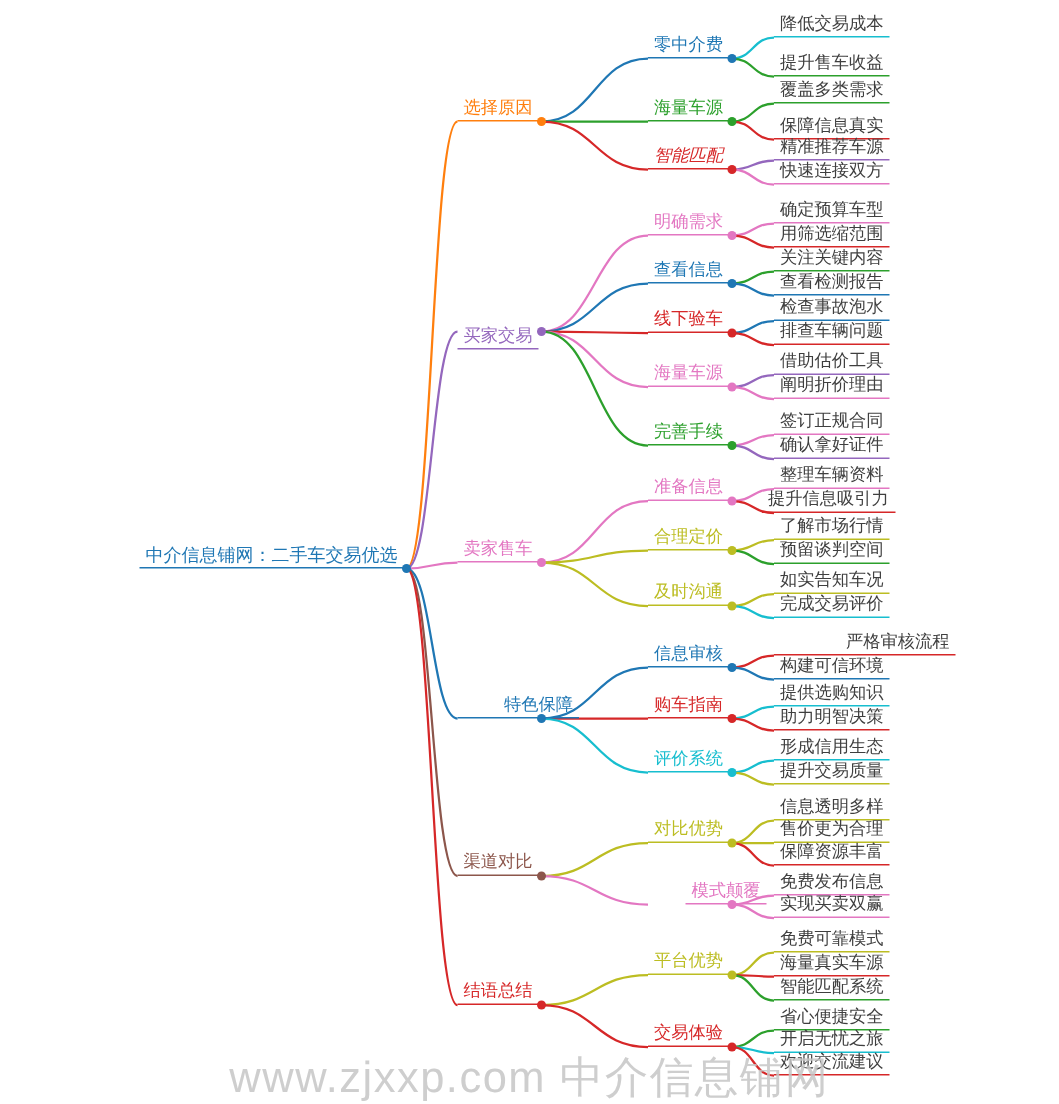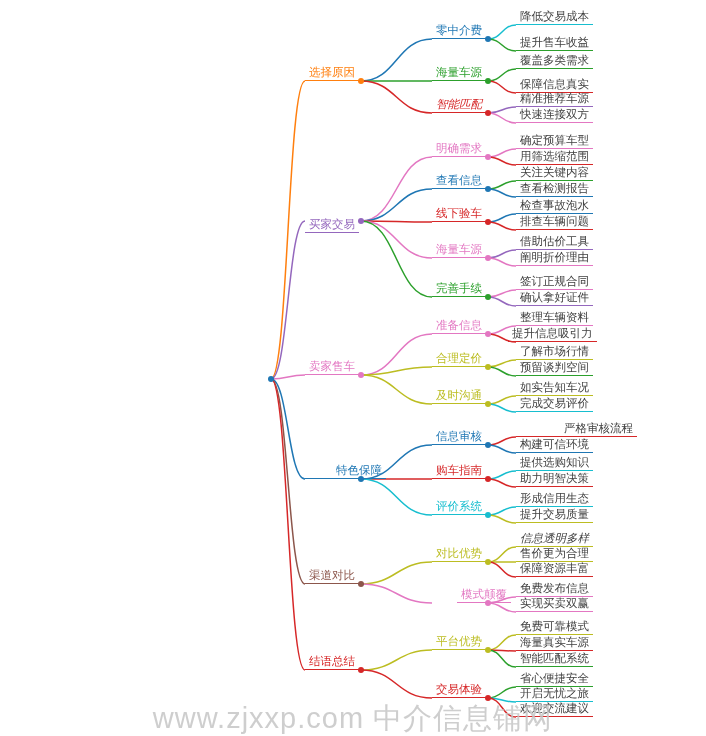--- a/index.html
+++ b/index.html
@@ -109,20 +109,21 @@
       <circle cx="488" cy="479" r="3" fill="#d62728"></circle>
       <circle cx="488" cy="515" r="3" fill="#17becf"></circle>
       <circle cx="361" cy="584" r="3" fill="#8c564b"></circle>
       <circle cx="488" cy="562" r="3" fill="#bcbd22"></circle>
       <circle cx="488" cy="603" r="3" fill="#e377c2"></circle>
       <circle cx="361" cy="670" r="3" fill="#d62728"></circle>
       <circle cx="488" cy="650" r="3" fill="#bcbd22"></circle>
       <circle cx="488" cy="698" r="3" fill="#d62728"></circle>
     </svg>
   <div id="nodes">
+      <div class="node lvl0" style="left: 93px; top: 361px; border-bottom-color: rgb(31, 119, 180);"><span style="color: rgb(31, 119, 180);">中介信息铺网：二手车交易优选</span></div>
       <div class="node lvl1" style="left: 305px; top: 63px; border-bottom-color: rgb(255, 127, 14);"><span style="color: rgb(255, 127, 14);">选择原因</span></div>
       <div class="node lvl2" style="left: 432px; top: 21px; border-bottom-color: rgb(31, 119, 180);"><span style="color: rgb(31, 119, 180);">零中介费</span></div>
       <div class="node lvl3" style="left: 516px; top: 7px; border-bottom-color: rgb(23, 190, 207);"><span style="color: rgb(63, 63, 63);">降低交易成本</span></div>
       <div class="node lvl3" style="left: 516px; top: 33px; border-bottom-color: rgb(44, 160, 44);"><span style="color: rgb(63, 63, 63);">提升售车收益</span></div>
       <div class="node lvl2" style="left: 432px; top: 63px; border-bottom-color: rgb(44, 160, 44);"><span style="color: rgb(44, 160, 44);">海量车源</span></div>
       <div class="node lvl3" style="left: 516px; top: 51px; border-bottom-color: rgb(44, 160, 44);"><span style="color: rgb(63, 63, 63);">覆盖多类需求</span></div>
       <div class="node lvl3" style="left: 516px; top: 75px; border-bottom-color: rgb(214, 39, 40);"><span style="color: rgb(63, 63, 63);">保障信息真实</span></div>
       <div class="node lvl2" style="left: 432px; top: 95px; border-bottom-color: rgb(214, 39, 40); font-style: italic;"><span style="color: rgb(214, 39, 40);">智能匹配</span></div>
       <div class="node lvl3" style="left: 516px; top: 89px; border-bottom-color: rgb(148, 103, 189);"><span style="color: rgb(63, 63, 63);">精准推荐车源</span></div>
       <div class="node lvl3" style="left: 516px; top: 105px; border-bottom-color: rgb(227, 119, 194);"><span style="color: rgb(63, 63, 63);">快速连接双方</span></div>
@@ -157,21 +158,21 @@
       <div class="node lvl3" style="left: 516px; top: 419px; border-bottom-color: rgb(214, 39, 40);"><span style="color: rgb(63, 63, 63); margin-left: 44px;">严格审核流程</span></div>
       <div class="node lvl3" style="left: 516px; top: 435px; border-bottom-color: rgb(31, 119, 180);"><span style="color: rgb(63, 63, 63);">构建可信环境</span></div>
       <div class="node lvl2" style="left: 432px; top: 461px; border-bottom-color: rgb(214, 39, 40);"><span style="color: rgb(214, 39, 40);">购车指南</span></div>
       <div class="node lvl3" style="left: 516px; top: 453px; border-bottom-color: rgb(23, 190, 207);"><span style="color: rgb(63, 63, 63);">提供选购知识</span></div>
       <div class="node lvl3" style="left: 516px; top: 469px; border-bottom-color: rgb(214, 39, 40);"><span style="color: rgb(63, 63, 63);">助力明智决策</span></div>
       <div class="node lvl2" style="left: 432px; top: 497px; border-bottom-color: rgb(23, 190, 207);"><span style="color: rgb(23, 190, 207);">评价系统</span></div>
       <div class="node lvl3" style="left: 516px; top: 489px; border-bottom-color: rgb(23, 190, 207);"><span style="color: rgb(63, 63, 63);">形成信用生态</span></div>
       <div class="node lvl3" style="left: 516px; top: 505px; border-bottom-color: rgb(188, 189, 34);"><span style="color: rgb(63, 63, 63);">提升交易质量</span></div>
       <div class="node lvl1" style="left: 305px; top: 566px; border-bottom-color: rgb(140, 86, 75);"><span style="color: rgb(140, 86, 75);">渠道对比</span></div>
       <div class="node lvl2" style="left: 432px; top: 544px; border-bottom-color: rgb(188, 189, 34);"><span style="color: rgb(188, 189, 34);">对比优势</span></div>
-      <div class="node lvl3" style="left: 516px; top: 529px; border-bottom-color: rgb(188, 189, 34);"><span style="color: rgb(63, 63, 63); font-style: italic;">信息透明多样</span></div>
+      <div class="node lvl3" style="left: 516px; top: 529px; border-bottom-color: rgb(188, 189, 34);"><span style="color: rgb(63, 63, 63);">信息透明多样</span></div>
       <div class="node lvl3" style="left: 516px; top: 544px; border-bottom-color: rgb(188, 189, 34);"><span style="color: rgb(63, 63, 63);">售价更为合理</span></div>
       <div class="node lvl3" style="left: 516px; top: 559px; border-bottom-color: rgb(214, 39, 40);"><span style="color: rgb(63, 63, 63);">保障资源丰富</span></div>
       <div class="node lvl2" style="left: 432px; top: 585px; border-bottom-color: rgb(227, 119, 194); margin-left: 25px;"><span style="color: rgb(227, 119, 194);">模式颠覆</span></div>
       <div class="node lvl3" style="left: 516px; top: 579px; border-bottom-color: rgb(227, 119, 194);"><span style="color: rgb(63, 63, 63);">免费发布信息</span></div>
       <div class="node lvl3" style="left: 516px; top: 594px; border-bottom-color: rgb(227, 119, 194);"><span style="color: rgb(63, 63, 63); font-family: Liberation Mono, monospace;">实现买卖双赢</span></div>
       <div class="node lvl1" style="left: 305px; top: 652px; border-bottom-color: rgb(214, 39, 40);"><span style="color: rgb(214, 39, 40);">结语总结</span></div>
       <div class="node lvl2" style="left: 432px; top: 632px; border-bottom-color: rgb(188, 189, 34);"><span style="color: rgb(188, 189, 34);">平台优势</span></div>
       <div class="node lvl3" style="left: 516px; top: 617px; border-bottom-color: rgb(188, 189, 34);"><span style="color: rgb(63, 63, 63);">免费可靠模式</span></div>
       <div class="node lvl3" style="left: 516px; top: 633px; border-bottom-color: rgb(214, 39, 40);"><span style="color: rgb(63, 63, 63);">海量真实车源</span></div>
       <div class="node lvl3" style="left: 516px; top: 649px; border-bottom-color: rgb(44, 160, 44);"><span style="color: rgb(63, 63, 63);">智能匹配系统</span></div>

